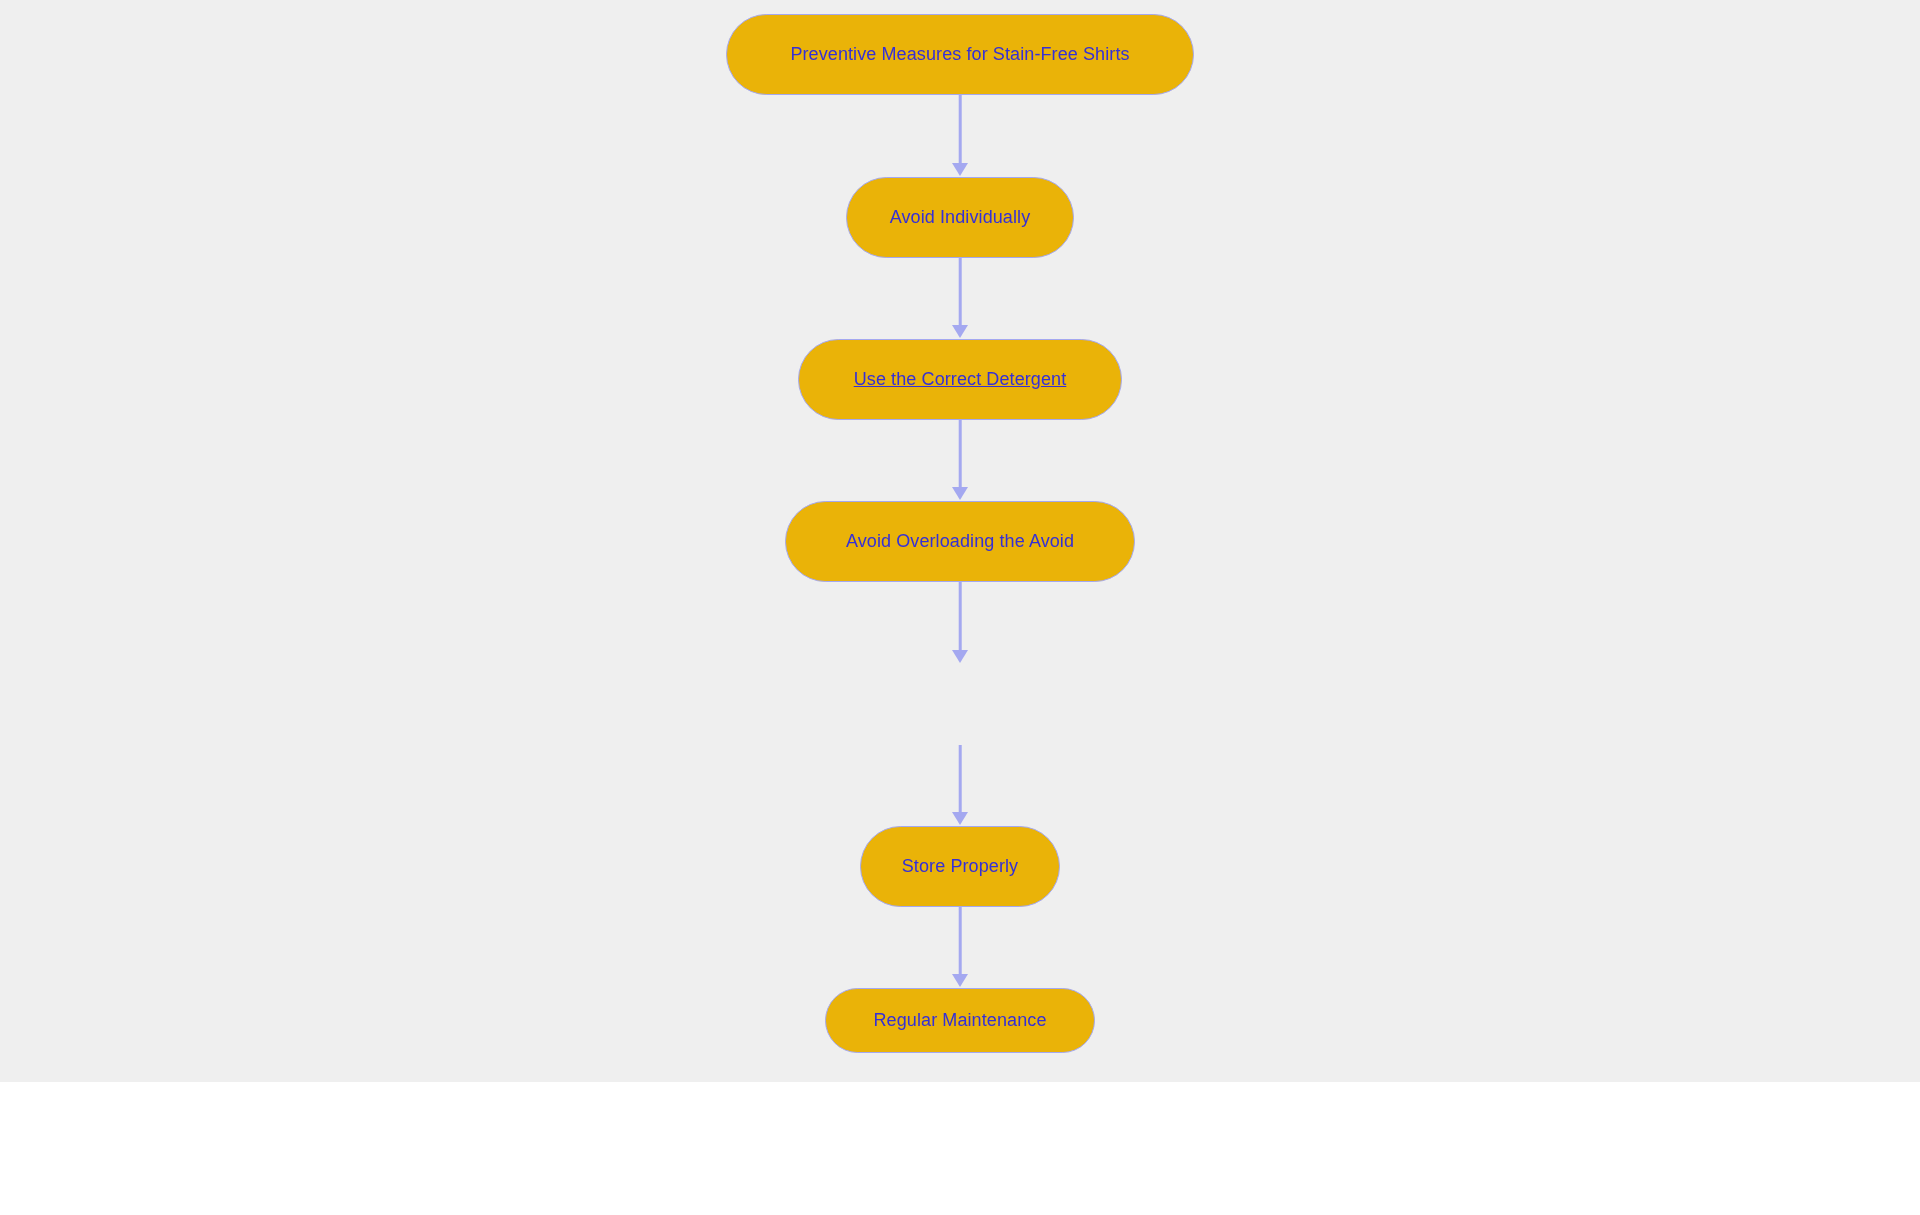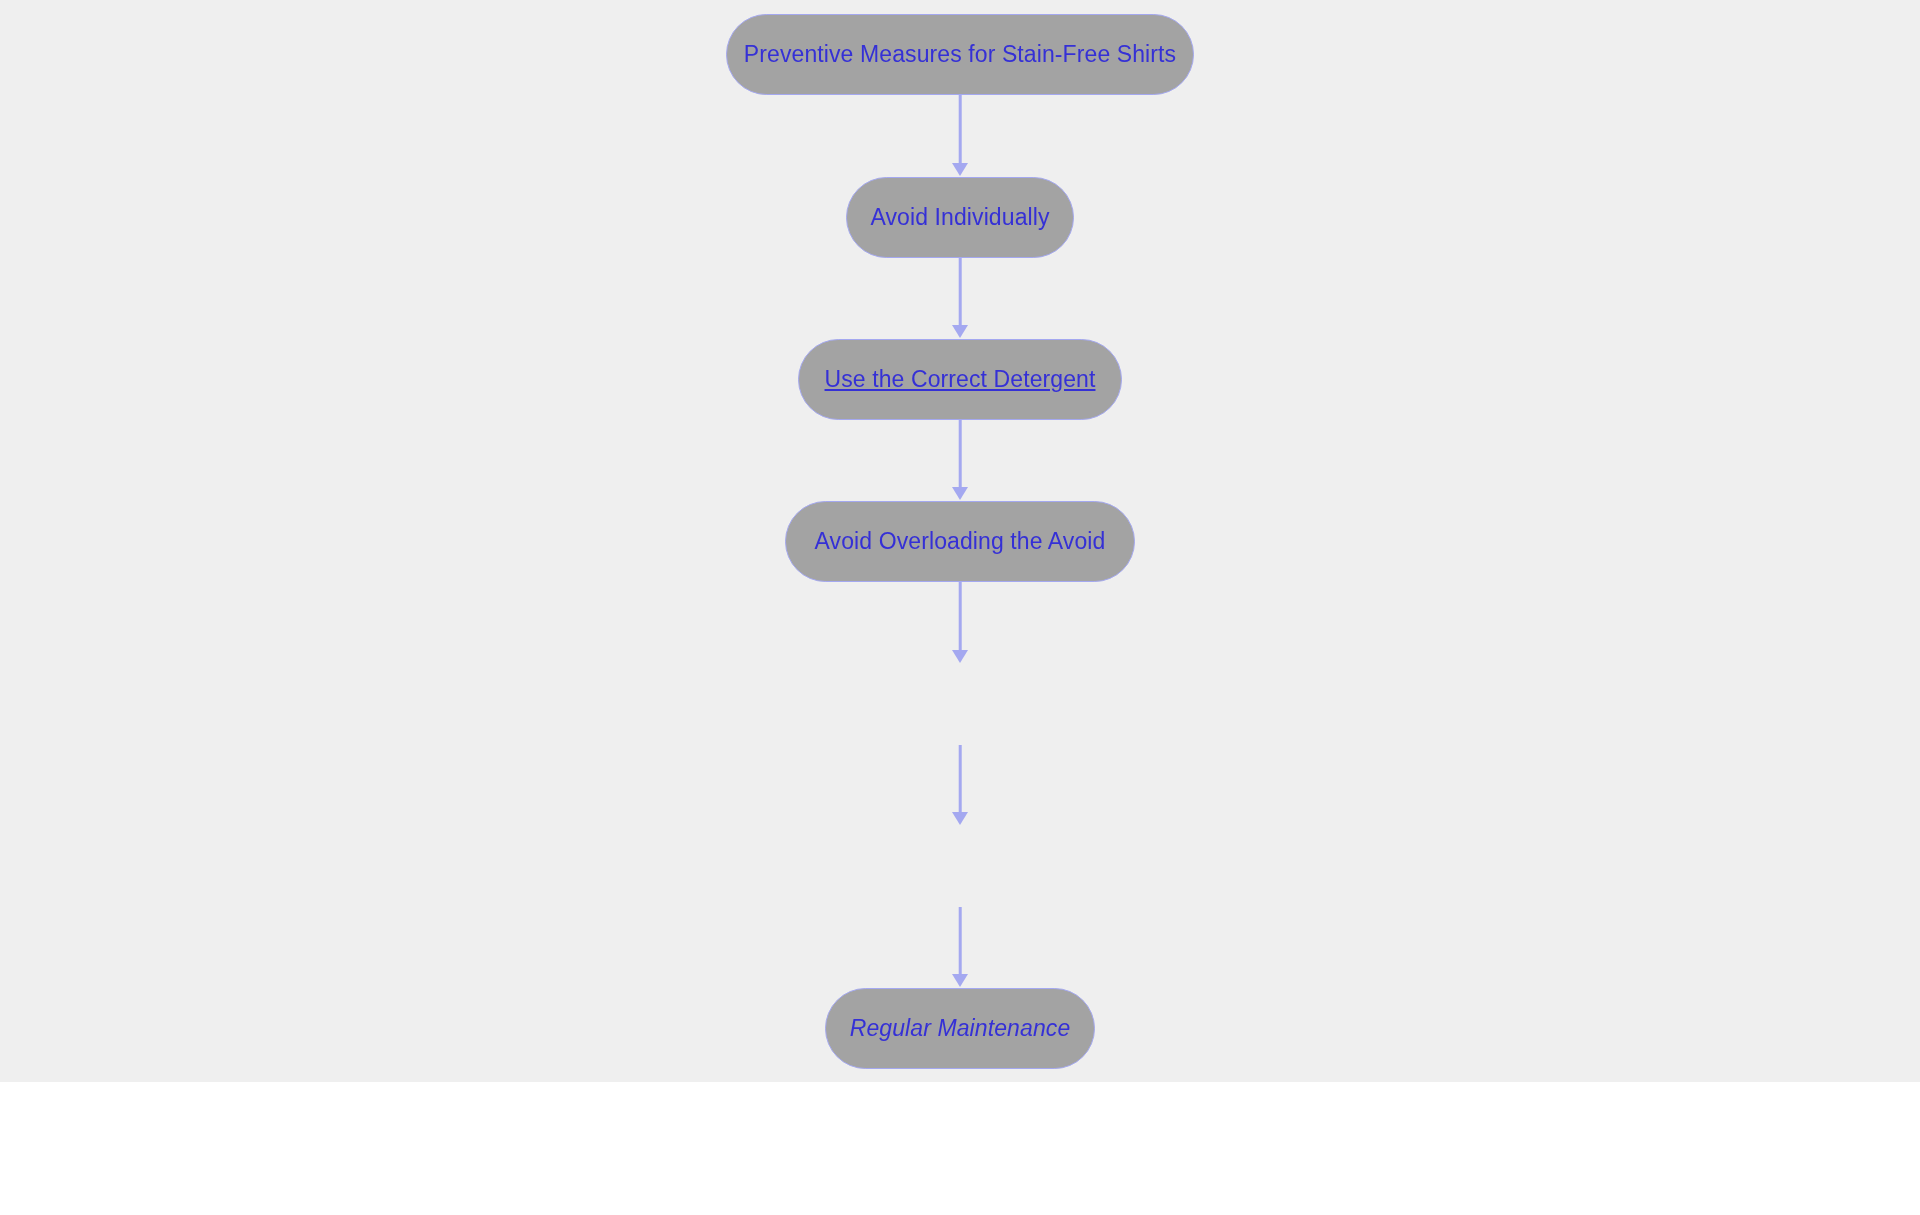--- a/index.html
+++ b/index.html
@@ -40,27 +40,27 @@
     height: 1082px;
   }
 
   
   .node {
     position: absolute;
     box-sizing: border-box;
     transform: translateX(-50%);
     height: 81px;
     border-radius: 41px;
-    background: #a3a3a3;
+    background: #eab308;
     border: 1.6px solid #a4a8f0;
     display: flex;
     align-items: center;
     justify-content: center;
     color: #3530d6;
-    font-size: 23px;
+    font-size: 18px;
     font-weight: 400;
     letter-spacing: 0.1px;
     white-space: nowrap;
     padding: 0 34px;
     user-select: none;
   }
 
   .connector {
     position: absolute;
     transform: translateX(-50%);
@@ -125,21 +125,22 @@
           <div class="head"></div>
         </div>
         <div class="connector" style="left: 960px; top: 907px; height: 80px;">
           <div class="stem" style="height: 67px;"></div>
           <div class="head"></div>
         </div>
         <div class="node" style="left: 960px; top: 13.5px; width: 468px; height: 81px; border-radius: 40.5px;">Preventive Measures for Stain-Free Shirts</div>
         <div class="node" style="left: 960px; top: 176.5px; width: 228px; height: 81px; border-radius: 40.5px;">Avoid Individually</div>
         <div class="node" style="left: 960px; top: 338.5px; width: 324px; height: 81px; border-radius: 40.5px; text-decoration: underline;">Use the Correct Detergent</div>
         <div class="node" style="left: 960px; top: 500.5px; width: 350px; height: 81px; border-radius: 40.5px;">Avoid Overloading the Avoid</div>
-        <div class="node" style="left: 960px; top: 987.5px; width: 270px; height: 81px; border-radius: 40.5px; font-style: italic;">Regular Maintenance</div>
+        <div class="node" style="left: 960px; top: 825.5px; width: 200px; height: 81px; border-radius: 40.5px;">Store Properly</div>
+        <div class="node" style="left: 960px; top: 987.5px; width: 270px; height: 65px; border-radius: 40.5px;">Regular Maintenance</div>
       </div>
   </div>
 
   <div id="footer">
     
   </div>
 
 </div>
 
 </body></html>

